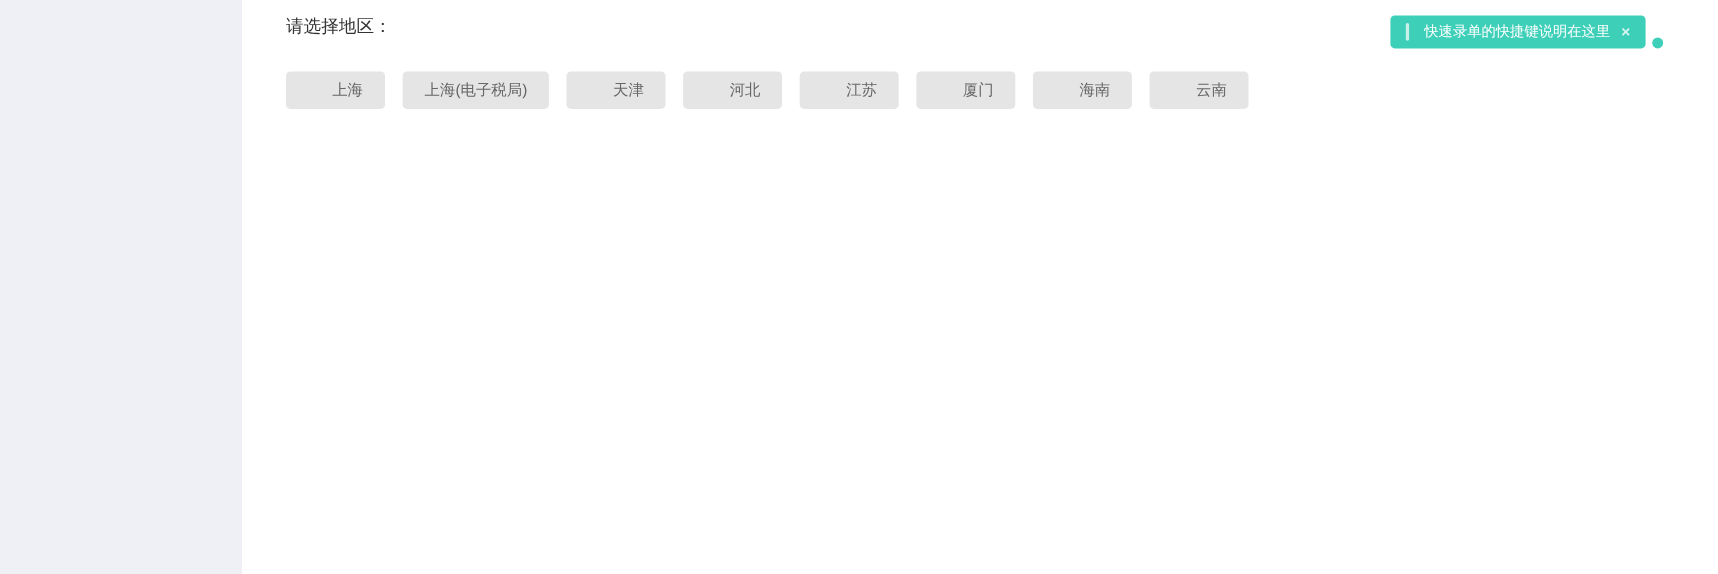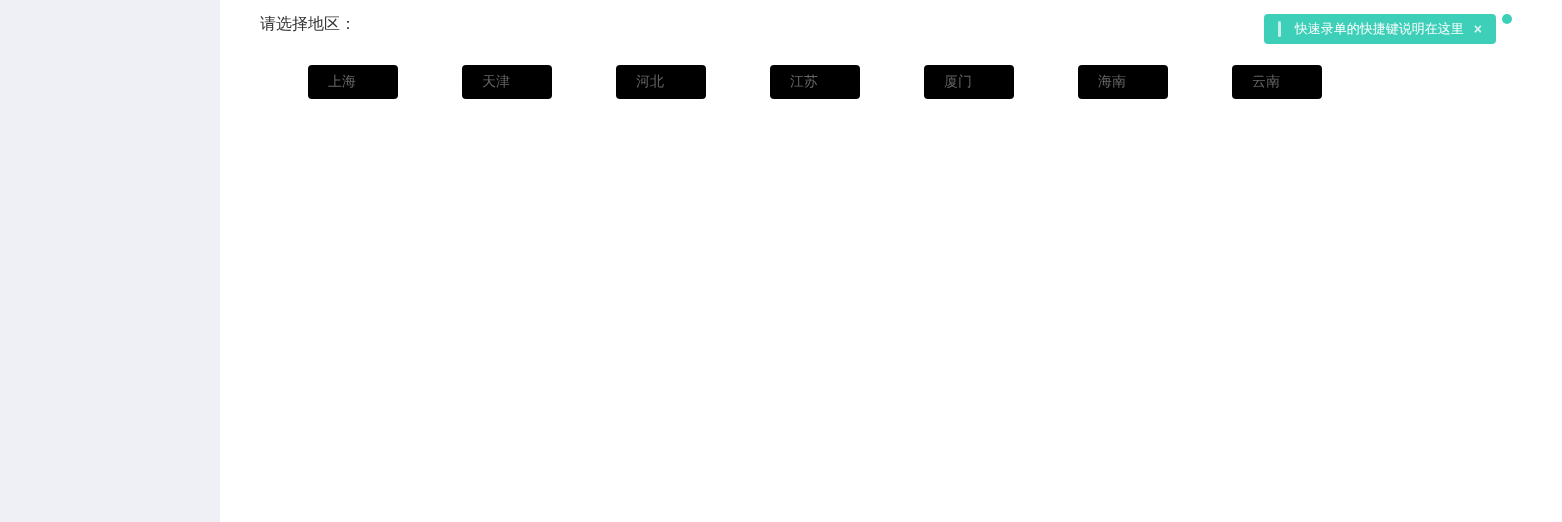--- a/index.html
+++ b/index.html
@@ -43,39 +43,38 @@
       font-weight: normal;
     }
 
     .region-buttons {
       display: flex;
       flex-wrap: wrap;
       gap: 16px;
     }
 
     .region-btn {
-      background: #000000;
+      background: #e5e5e5;
       border: none;
       border-radius: 4px;
       padding: 8px 20px;
       color: #666;
       font-size: 14px;
       cursor: pointer;
       min-width: 90px;
-      text-align: left;
+      text-align: right;
       font-family: 'Microsoft YaHei', Arial, sans-serif;
-      margin-left: 48px;
     }
 
     .tooltip-container {
       position: absolute;
       top: 14px;
       right: 50px;
       display: flex;
-      align-items: flex-start;
+      align-items: flex-end;
       gap: 6px;
     }
 
     .tooltip-bubble {
       background: #3ecfb8;
       color: #ffffff;
       font-size: 13px;
       padding: 6px 14px;
       border-radius: 4px;
       display: flex;
@@ -112,20 +111,21 @@
 </head>
 <body>
 
 <div class="sidebar"></div>
 
 <div class="main-content">
   <div class="page-title">请选择地区：</div>
 
   <div class="region-buttons" id="region-buttons-container">
   <button class="region-btn">上海</button>
+      <button class="region-btn">上海(电子税局)</button>
       <button class="region-btn">天津</button>
       <button class="region-btn">河北</button>
       <button class="region-btn">江苏</button>
       <button class="region-btn">厦门</button>
       <button class="region-btn">海南</button>
       <button class="region-btn">云南</button>
     </div>
 </div>
 
 <div class="tooltip-container">

